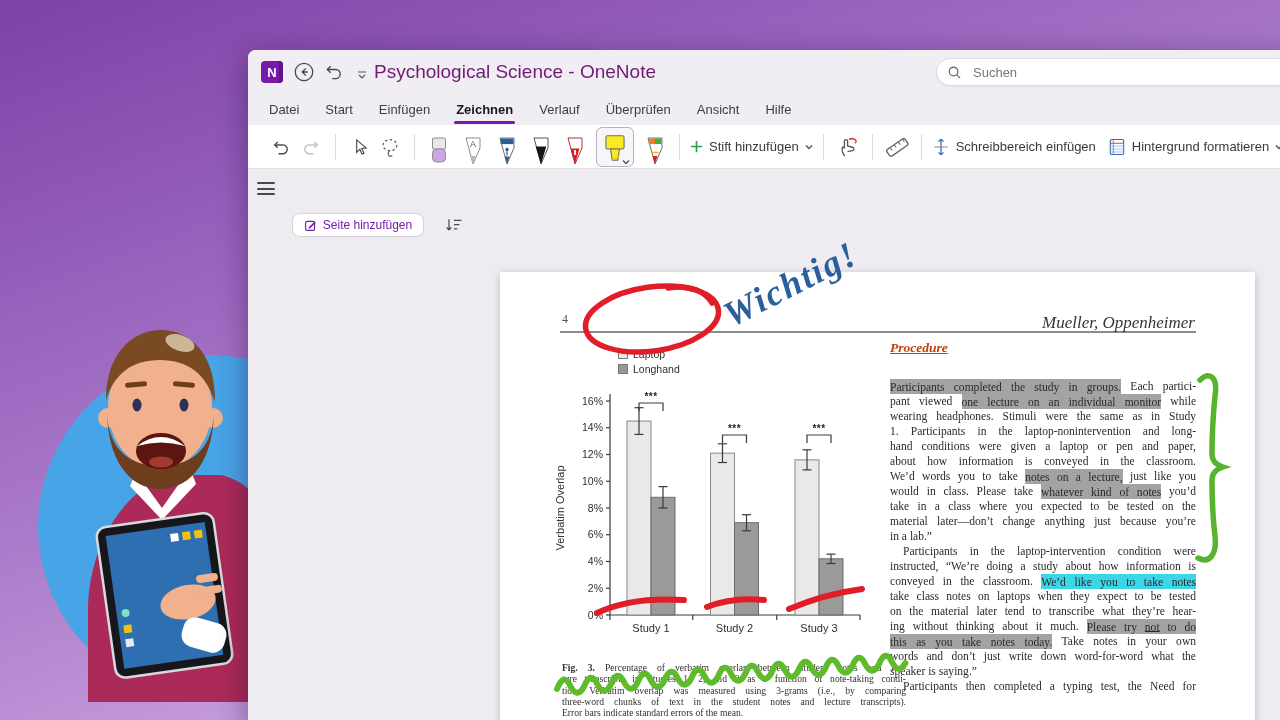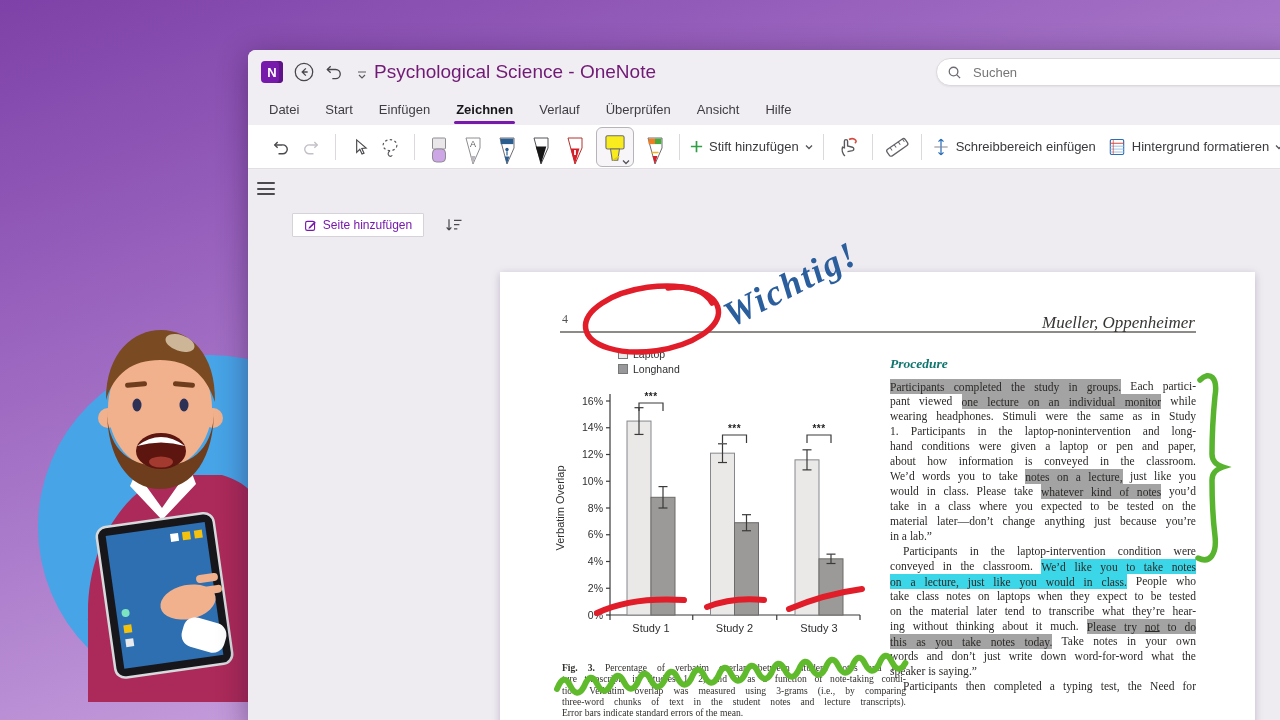--- a/index.html
+++ b/index.html
@@ -37,21 +37,21 @@
   .pen.sel{width:38px;height:40px;border:1px solid #b7b3ba;background:#f7f5f8;border-radius:6px;position:relative;
     align-items:flex-end;justify-content:center;padding-bottom:1px;}
   .pen.sel .chev{position:absolute;right:2px;bottom:0px;}
   .rlabel{font-size:13px;color:#3a3a3e;white-space:nowrap;margin:0 5px;}
   .rbtn{display:flex;align-items:center;flex:none;}
   .appbody{position:absolute;left:0;top:120px;right:0;bottom:0;background:#efecf1;}
   .hamburger{position:absolute;left:9px;top:12px;width:18px;height:13px;}
   .hamburger div{height:2px;background:#4a4a4e;margin-bottom:3.5px;border-radius:1px;}
   .sidebar{position:absolute;left:30px;top:36px;width:196px;bottom:0;}
   .addpage{position:absolute;left:14px;top:7px;width:132px;height:24px;background:#fff;border:1px solid #d6d2d9;
-    border-radius:1px;display:flex;align-items:center;justify-content:center;gap:6px;font-size:12px;color:#7719aa;}
+    border-radius:8px;display:flex;align-items:center;justify-content:center;gap:6px;font-size:12px;color:#7719aa;}
   .sortbtn{position:absolute;left:166px;top:9px;width:20px;height:20px;}
   .pageitem{position:absolute;left:7px;top:44px;width:182px;height:25px;background:#e8e5ea;border-radius:4px;
     display:flex;align-items:center;padding-left:18px;font-size:12.5px;font-weight:bold;color:#27262a;}
   
   .page{position:absolute;left:252px;top:102px;width:755px;height:540px;background:#fff;
     box-shadow:0 2px 8px rgba(60,30,90,.25);font-family:"Liberation Serif",serif;color:#2c2a28;}
   .pagenum{position:absolute;left:62px;top:40px;font-size:12px;color:#55524f;}
   .headrule{position:absolute;left:60px;width:636px;top:59px;height:1.5px;background:#8d8a87;}
   .runhead{position:absolute;right:60px;top:41px;font-size:17px;font-style:italic;color:#383633;margin-left:32px;}
   .legend{position:absolute;left:118px;top:76px;font-family:"Liberation Sans",sans-serif;font-size:10.5px;color:#2f2f31;}
@@ -59,21 +59,21 @@
   .sw{width:10px;height:10px;border:1px solid #77787a;flex:none;}
   #chart-svg{position:absolute;left:50px;top:100px;}
   #chart-svg .ax{stroke:#3a3a3a;stroke-width:1.2;fill:none;}
   #chart-svg .err{stroke:#3a3a3a;stroke-width:1.2;fill:none;}
   #chart-svg .bar{stroke-width:1;}
   #chart-svg .ytick{font-family:"Liberation Sans",sans-serif;font-size:10.5px;fill:#2f2f31;text-anchor:end;}
   #chart-svg .xtick{font-family:"Liberation Sans",sans-serif;font-size:11px;fill:#2f2f31;text-anchor:middle;}
   #chart-svg .ylab{font-family:"Liberation Sans",sans-serif;font-size:11px;fill:#2f2f31;text-anchor:middle;}
   #chart-svg .stars{font-family:"Liberation Sans",sans-serif;font-size:10px;font-weight:bold;fill:#222;text-anchor:middle;letter-spacing:.5px;}
   .cap-lines{position:absolute;left:62px;top:390px;width:344px;font-size:9.6px;line-height:11.3px;color:#33312e;}
-  .rcol-head{position:absolute;left:390px;top:84px;font-size:13.5px;font-weight:bold;font-style:italic;color:#0f766e;}
+  .rcol-head{position:absolute;left:390px;top:68px;font-size:13.5px;font-weight:bold;font-style:italic;color:#c2410c;text-decoration:underline;}
   .rcol-lines{position:absolute;left:390px;top:107px;width:306px;font-size:11.55px;line-height:15px;}
   .tline{text-align:justify;text-align-last:justify;white-space:normal;}
   .tline.last{text-align-last:left;}
   .tline.ind{text-indent:13px;}
   .tline .bold{font-weight:bold;}
   .hl-y{background:#a3a3a3;padding:1.5px 0;}
   .hl-c{background:#3bd6e8;padding:1.5px 0;}
   .hl-u{text-decoration:underline;}
   
   .ink-overlay{position:absolute;inset:0;z-index:40;pointer-events:none;}
@@ -421,22 +421,22 @@
             <div class="tline"><span>wearing headphones. Stimuli were the same as in Study</span></div>
             <div class="tline"><span>1. Participants in the laptop-nonintervention and long-</span></div>
             <div class="tline"><span>hand conditions were given a laptop or pen and paper,</span></div>
             <div class="tline"><span>about how information is conveyed in the classroom.</span></div>
             <div class="tline"><span>We’d words you to take </span><span class="hl-y">notes on a lecture,</span><span> just like you</span></div>
             <div class="tline"><span>would in class. Please take </span><span class="hl-y">whatever kind of notes</span><span> you’d</span></div>
             <div class="tline"><span>take in a class where you expected to be tested on the</span></div>
             <div class="tline"><span>material later—don’t change anything just because you’re</span></div>
             <div class="tline last"><span>in a lab.”</span></div>
             <div class="tline ind"><span>Participants in the laptop-intervention condition were</span></div>
+            <div class="tline"><span>instructed, “We’re doing a study about how information is</span></div>
             <div class="tline"><span>conveyed in the classroom. </span><span class="hl-c">We’d like you to take notes</span></div>
-            <div class="tline"><span class="hl-c">on a lecture, just like you would in class.</span><span> People who</span></div>
             <div class="tline"><span>take class notes on laptops when they expect to be tested</span></div>
             <div class="tline"><span>on the material later tend to transcribe what they’re hear-</span></div>
             <div class="tline"><span>ing without thinking about it much. </span><span class="hl-y">Please try </span><span class="hl-y hl-u">not</span><span class="hl-y"> to do</span></div>
             <div class="tline"><span class="hl-y">this as you take notes today.</span><span> Take notes in your own</span></div>
             <div class="tline"><span>words and don’t just write down word-for-word what the</span></div>
             <div class="tline last"><span>speaker is saying.”</span></div>
             <div class="tline ind"><span>Participants then completed a typing test, the Need for</span></div>
           </div>
 
         <svg style="position:absolute;left:694px;top:96px;overflow:visible" width="34" height="210">

